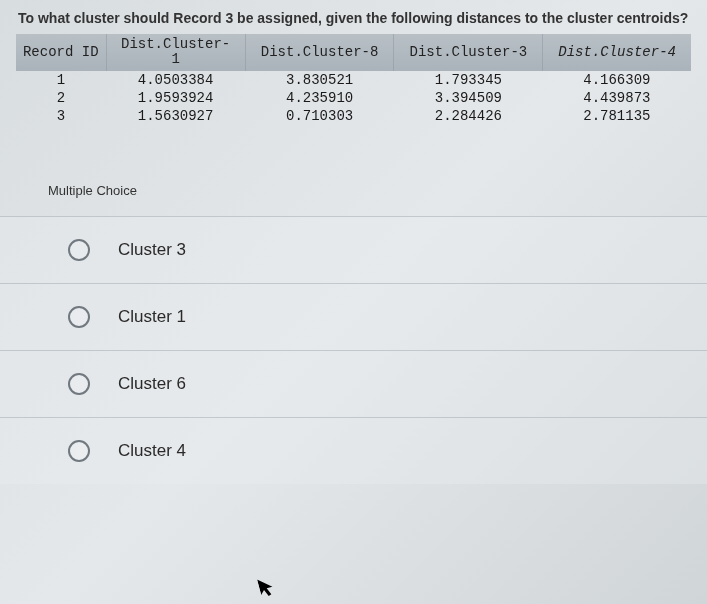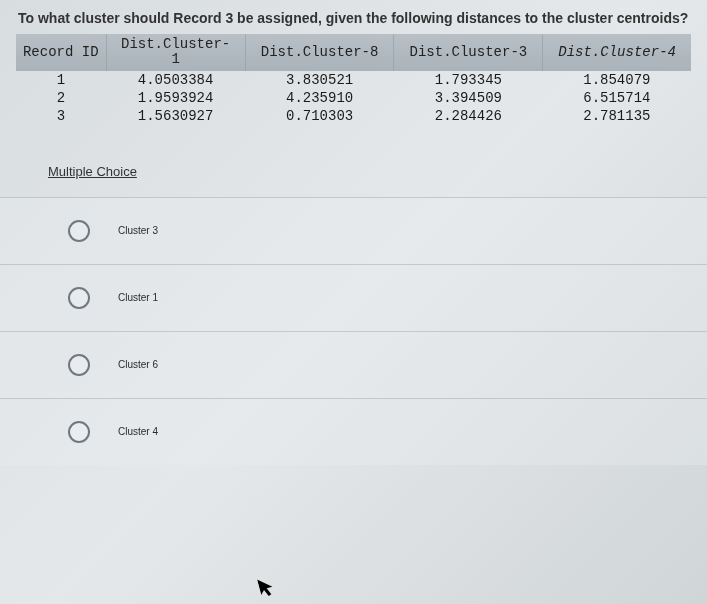--- a/index.html
+++ b/index.html
@@ -56,25 +56,24 @@
       font-family: "Courier New", monospace;
       font-size: 14px;
       color: #1a1a1a;
     }
     tbody tr:last-child td {
       padding-bottom: 6px;
     }
     .td-id { width: 90px; }
 
     .mc-label {
-      margin: 26px 0 18px 48px;
+      margin: 45px 0 18px 48px;
       font-size: 13px;
       font-weight: 500;
       color: #333;
-      text-decoration: underline;
     }
     .option-row {
       display: flex;
       align-items: center;
       padding: 22px 0 22px 68px;
       border-top: 1px solid rgba(170,178,184,0.6);
       background: rgba(235,238,240,0.35);
     }
     .option-row:first-of-type {
       border-top: 1px solid rgba(170,178,184,0.6);
@@ -82,21 +81,21 @@
     .radio {
       width: 22px;
       height: 22px;
       border: 2px solid #707880;
       border-radius: 50%;
       margin-right: 28px;
       background: rgba(255,255,255,0.2);
       flex-shrink: 0;
     }
     .option-text {
-      font-size: 10px;
+      font-size: 17px;
       color: #2a2a2a;
     }
     .cursor {
       position: absolute;
       bottom: 2px;
       left: 260px;
       font-size: 18px;
       color: #000;
       transform: rotate(-15deg);
     }
@@ -121,28 +120,28 @@
         <th>Dist.Cluster-3</th>
         <th>Dist.Cluster-4</th>
       </tr>
     </thead>
     <tbody>
       <tr>
         <td class="td-id">1</td>
         <td>4.0503384</td>
         <td>3.830521</td>
         <td>1.793345</td>
-        <td>1.854079</td>
+        <td>4.166309</td>
       </tr>
       <tr>
         <td class="td-id">2</td>
         <td>1.9593924</td>
         <td>4.235910</td>
         <td>3.394509</td>
-        <td>6.515714</td>
+        <td>4.439873</td>
       </tr>
       <tr>
         <td class="td-id">3</td>
         <td>1.5630927</td>
         <td>0.710303</td>
         <td>2.284426</td>
         <td>2.781135</td>
       </tr>
     </tbody>
   </table>

